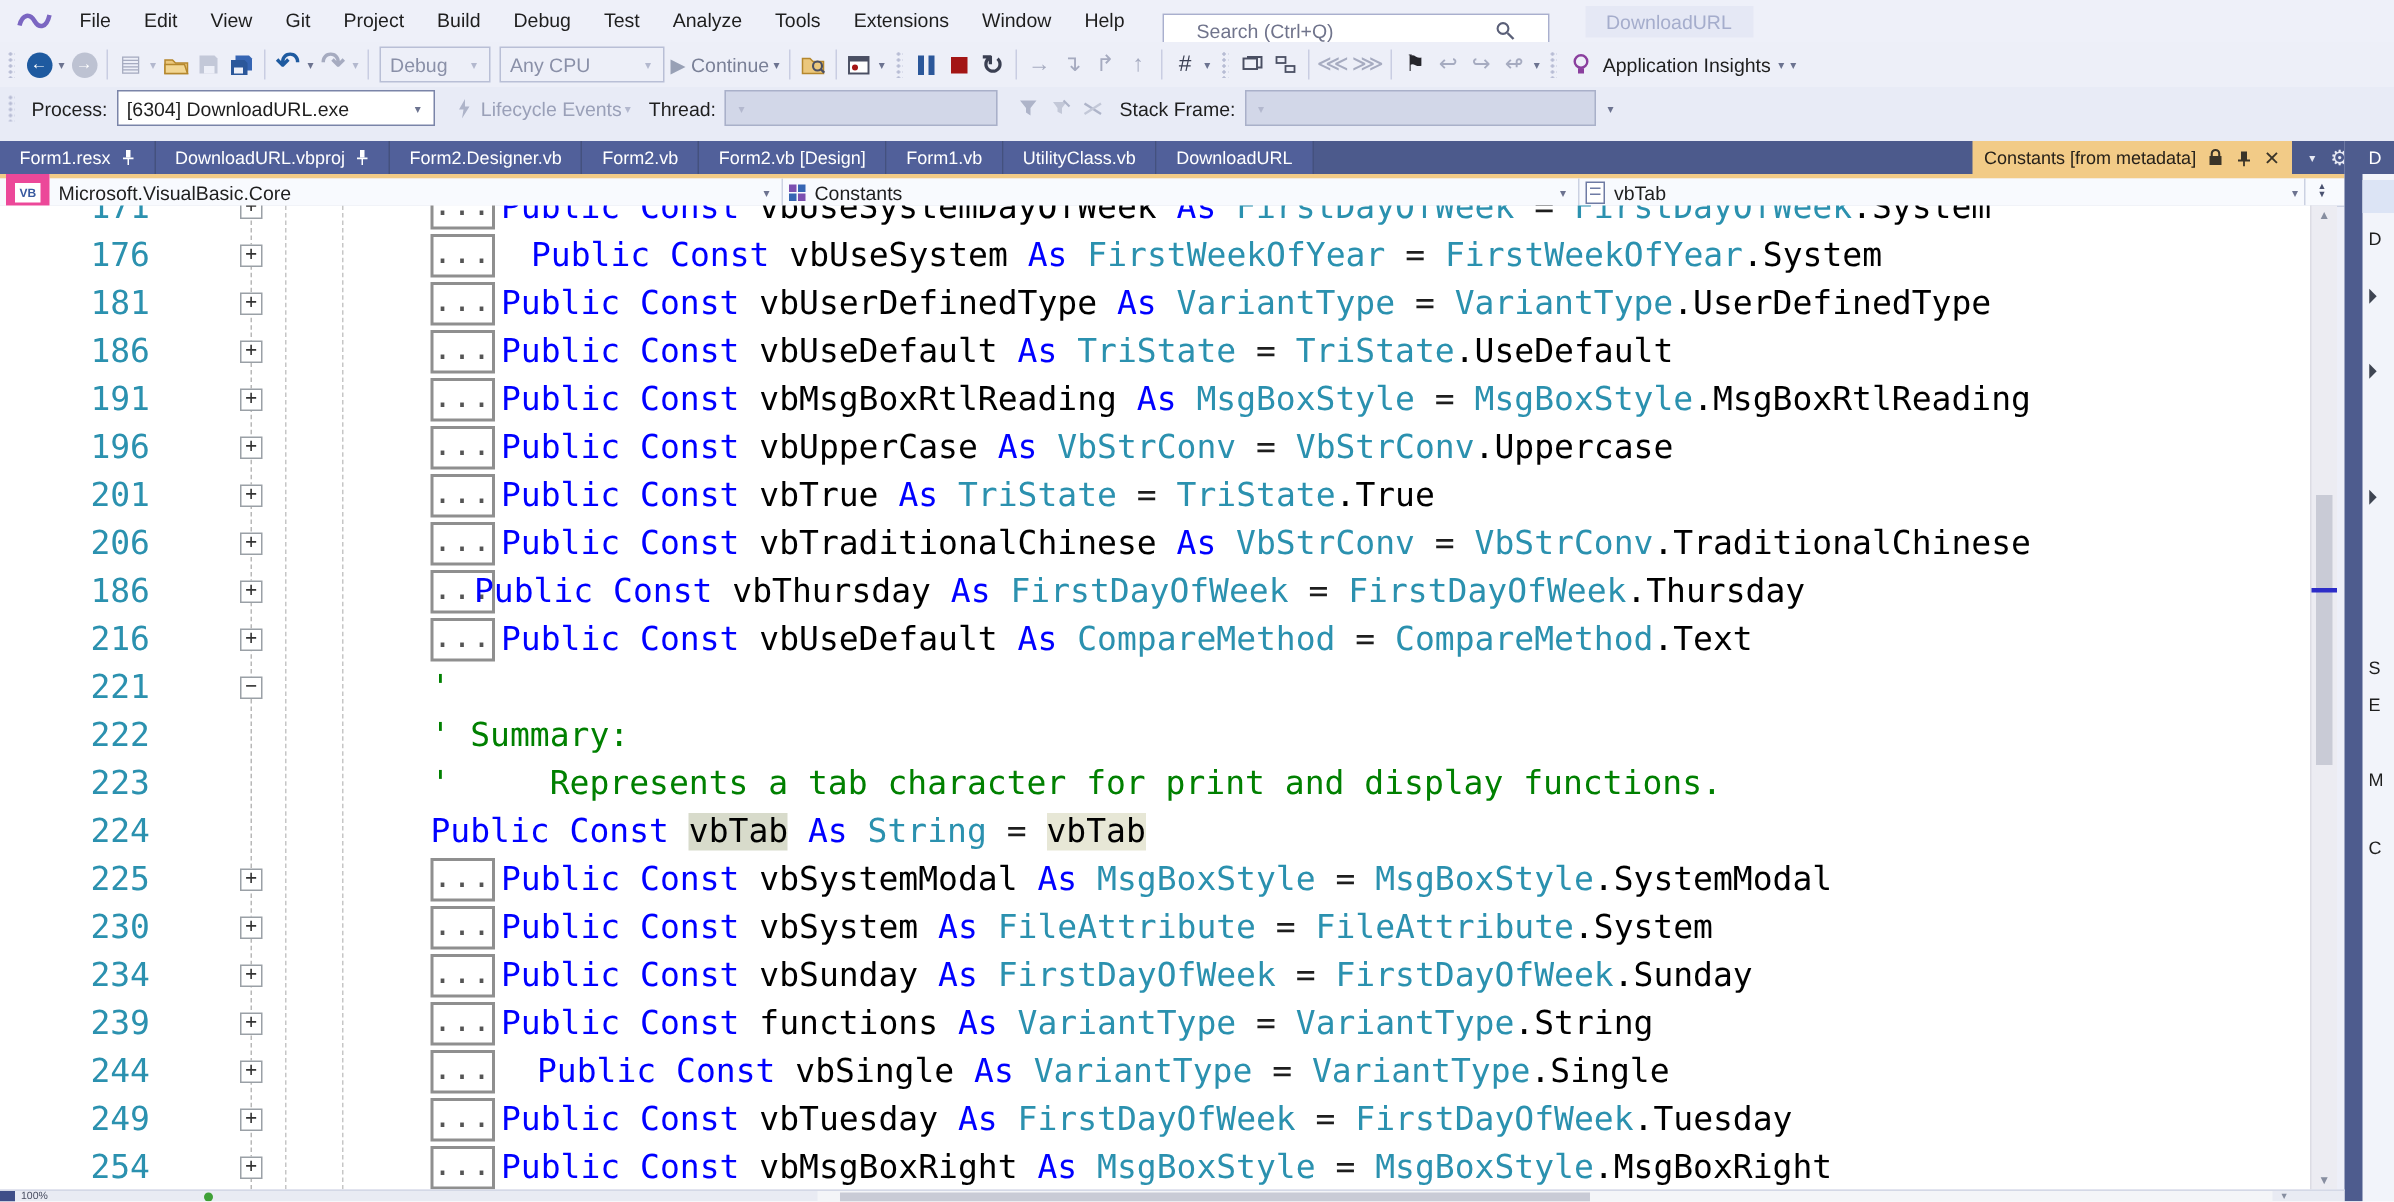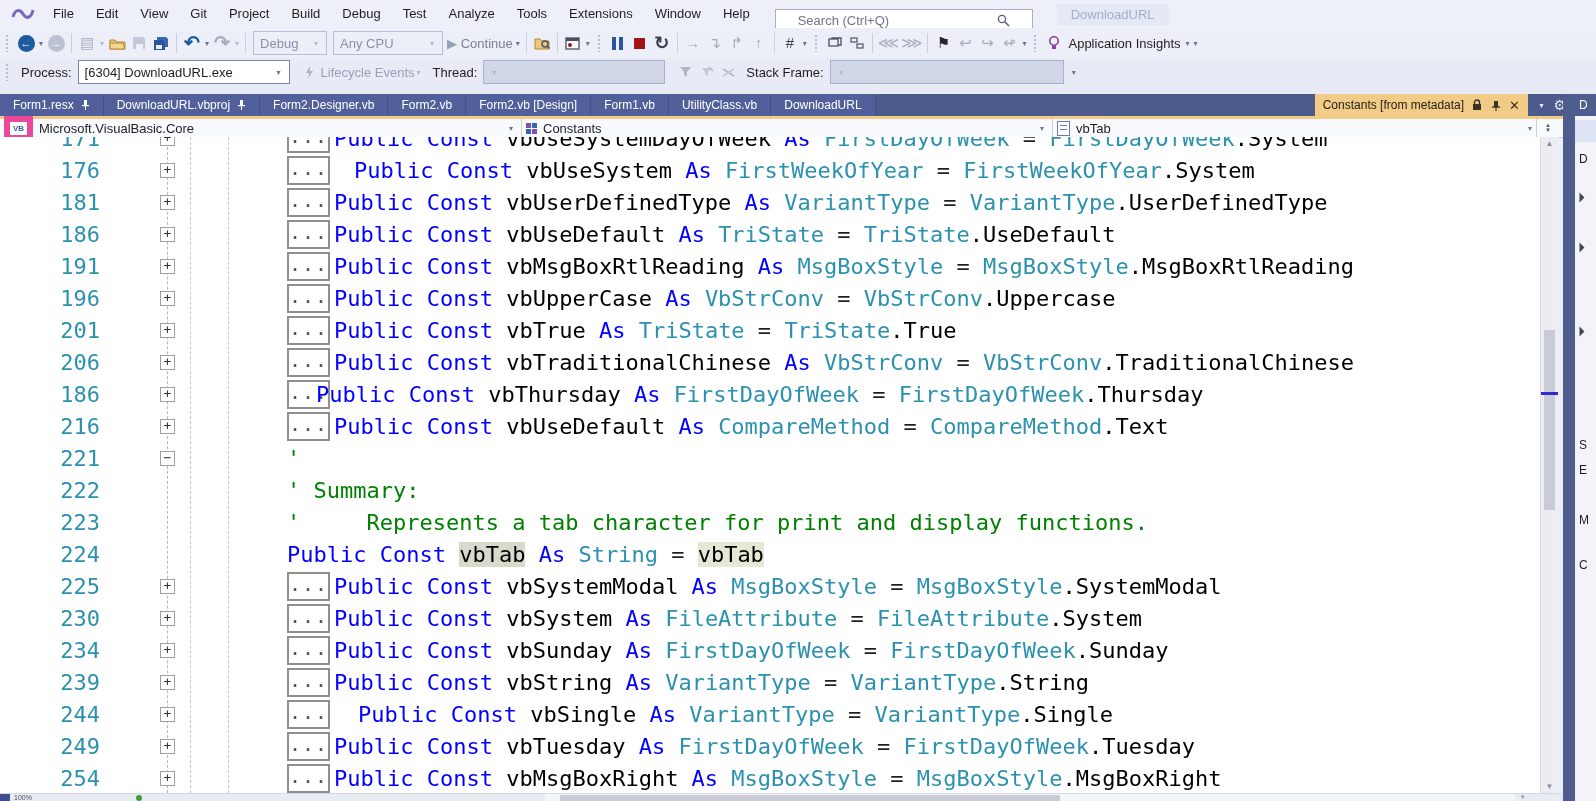--- a/index.html
+++ b/index.html
@@ -511,21 +511,21 @@
         <div class="row">
           <span class="ln">234</span>
           <span class="foldbox">+</span>
           <span class="rbox">...</span>
           <span class="content" style="left: 334px;"><span class="tk-k">Public Const </span><span class="tk-i">vbSunday</span><span class="tk-k"> As </span><span class="tk-t">FirstDayOfWeek</span><span class="tk-o"> = </span><span class="tk-t">FirstDayOfWeek</span><span class="tk-i">.Sunday</span></span>
         </div>
         <div class="row">
           <span class="ln">239</span>
           <span class="foldbox">+</span>
           <span class="rbox">...</span>
-          <span class="content" style="left: 334px;"><span class="tk-k">Public Const </span><span class="tk-i">vbString</span><span class="tk-k"> As </span><span class="tk-t">VariantType</span><span class="tk-o"> = </span><span class="tk-t">VariantType</span><span class="tk-i">.String</span></span>
+          <span class="content" style="left: 334px;"><span class="tk-k">Public Const </span><span class="tk-i">functions</span><span class="tk-k"> As </span><span class="tk-t">VariantType</span><span class="tk-o"> = </span><span class="tk-t">VariantType</span><span class="tk-i">.String</span></span>
         </div>
         <div class="row">
           <span class="ln">244</span>
           <span class="foldbox">+</span>
           <span class="rbox">...</span>
           <span class="content" style="left: 334px; margin-left: 24px;"><span class="tk-k">Public Const </span><span class="tk-i">vbSingle</span><span class="tk-k"> As </span><span class="tk-t">VariantType</span><span class="tk-o"> = </span><span class="tk-t">VariantType</span><span class="tk-i">.Single</span></span>
         </div>
         <div class="row">
           <span class="ln">249</span>
           <span class="foldbox">+</span>

